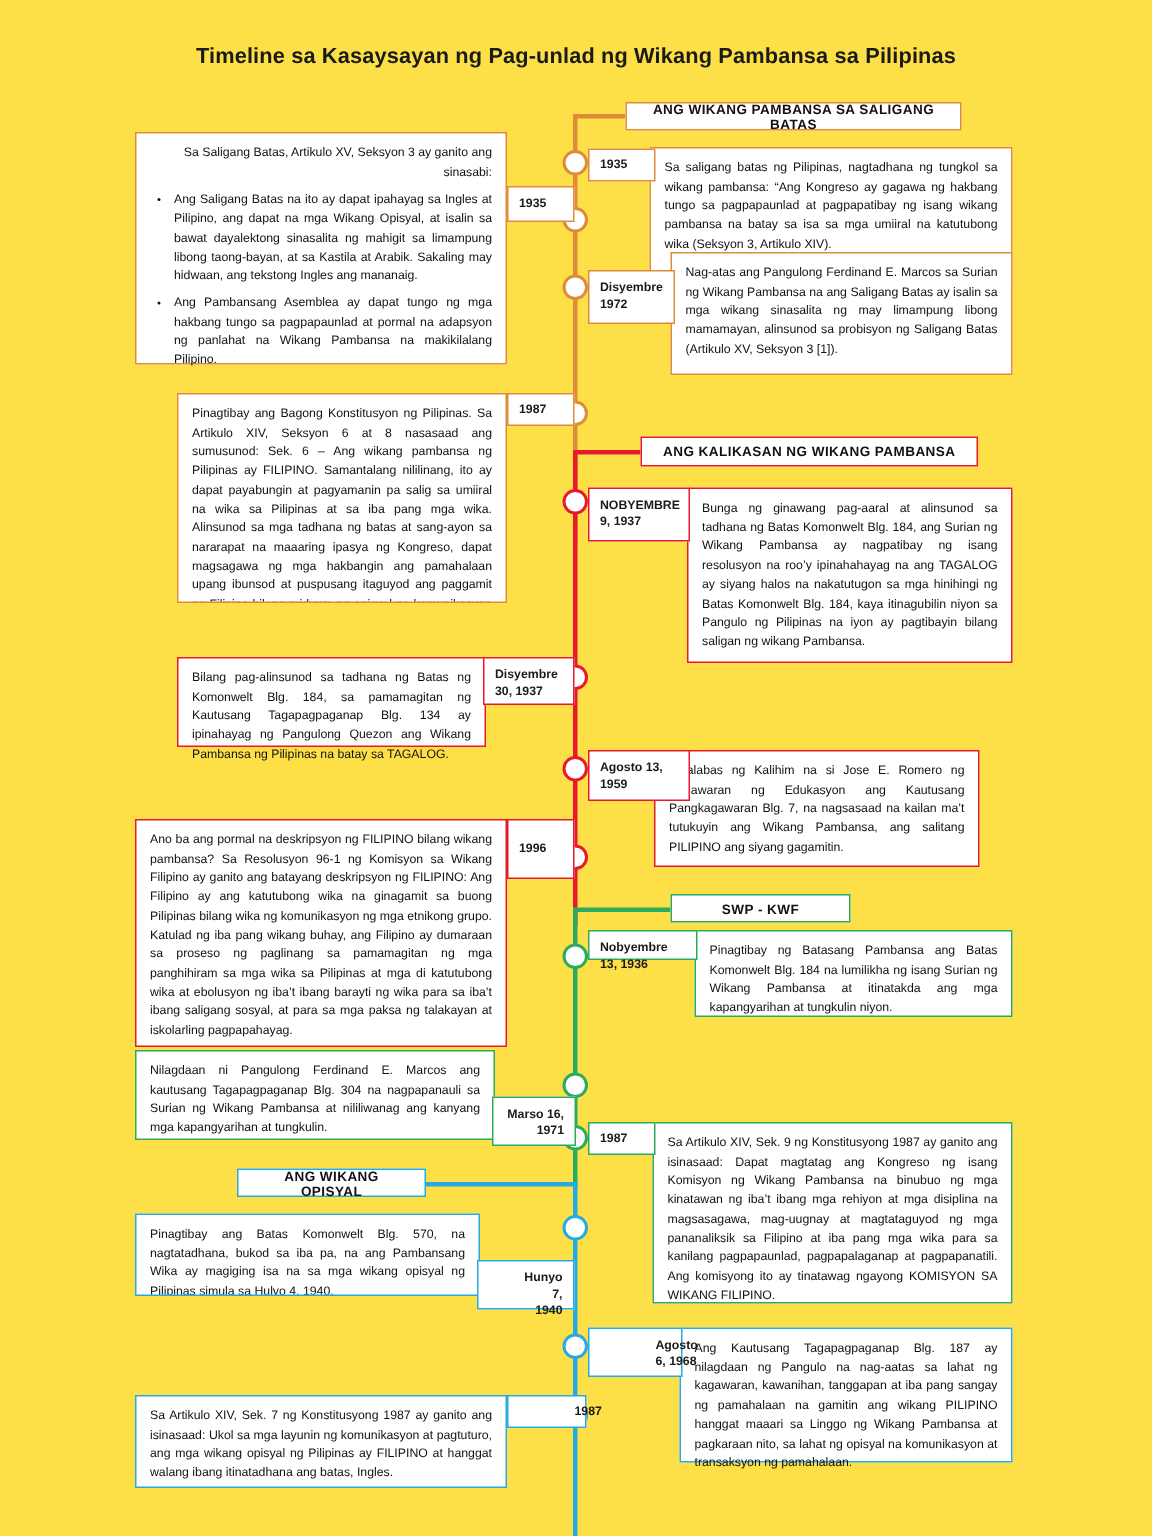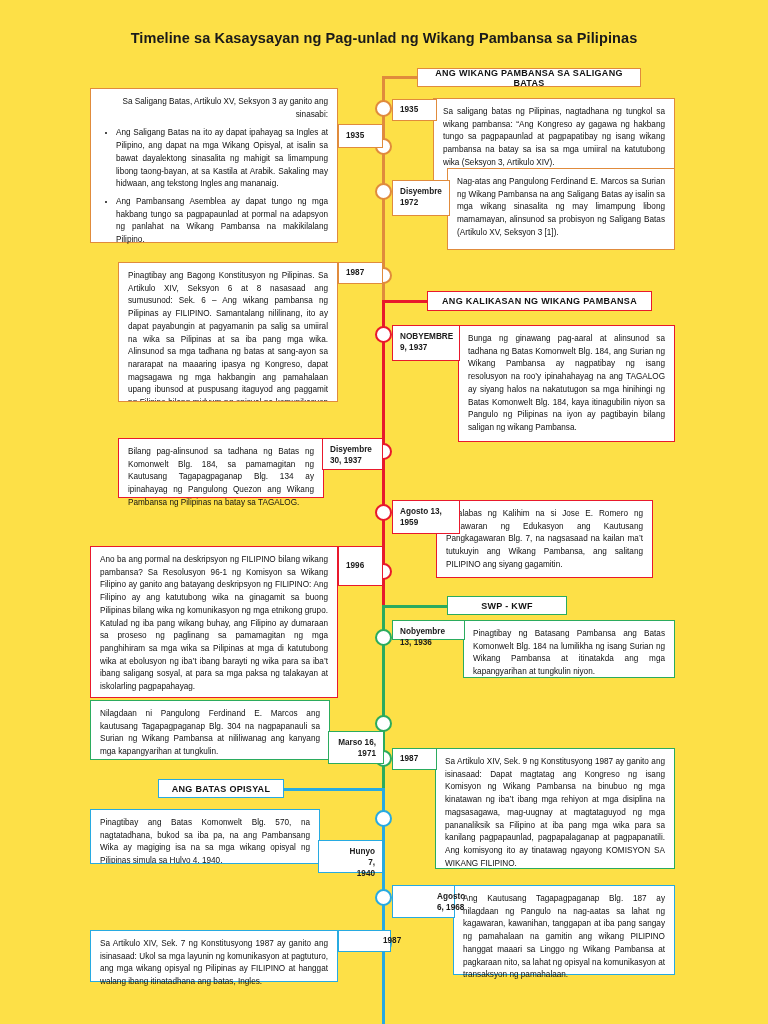--- a/index.html
+++ b/index.html
@@ -203,28 +203,28 @@
   <div class="box green" style="left:90px; top:700px; width:240px; height:60px;">Nilagdaan ni Pangulong Ferdinand E. Marcos ang kautusang Tagapagpaganap Blg. 304 na nagpapanauli sa Surian ng Wikang Pambansa at nililiwanag ang kanyang mga kapangyarihan at tungkulin.</div>
   <div class="year green right-align" style="left:328px; top:700px; width:56px; height:33px;">Marso 16, 1971</div>
 
   <div class="year green ctr" style="left:392px; top:748px; width:45px; height:22px;">1987</div>
   <div class="box green" style="left:435px; top:748px; width:240px; height:121px;">Sa Artikulo XIV, Sek. 9 ng Konstitusyong 1987 ay ganito ang isinasaad: Dapat magtatag ang Kongreso ng isang Komisyon ng Wikang Pambansa na binubuo ng mga kinatawan ng iba’t ibang mga rehiyon at mga disiplina na magsasagawa, mag-uugnay at magtataguyod ng mga pananaliksik sa Filipino at iba pang mga wika para sa kanilang pagpapaunlad, pagpapalaganap at pagpapanatili. Ang komisyong ito ay tinatawag ngayong KOMISYON SA WIKANG FILIPINO.</div>
 
   <div class="elbow-v cyan" style="left:382px; top:788px; height:28px;"></div>
   <div class="elbow cyan" style="left:228px; top:788px; width:157px;"></div>
   <div class="spine cyan" style="top:816px; height:208px;"></div>
 
-  <div class="section-head cyan" style="left:158px; top:779px; width:126px; height:19px;">ANG BATAS OPISYAL</div>
+  <div class="section-head cyan" style="left:158px; top:779px; width:126px; height:19px;">ANG WIKANG OPISYAL</div>
 
   <div class="node cyan" style="top:810px;"></div>
   <div class="node cyan" style="top:889px;"></div>
   <div class="node cyan" style="top:935px;"></div>
 
   <div class="box cyan clipped" style="left:90px; top:809px; width:230px; height:55px;">Pinagtibay ang Batas Komonwelt Blg. 570, na nagtatadhana, bukod sa iba pa, na ang Pambansang Wika ay magiging isa na sa mga wikang opisyal ng Pilipinas simula sa Hulyo 4, 1940.</div>
   <div class="year cyan right-align" style="left:318px; top:809px; width:65px; height:33px;">Hunyo 7, 1940</div>
 
   <div class="year cyan" style="left:392px; top:885px; width:63px; height:33px;">Agosto 6, 1968</div>
   <div class="box cyan" style="left:453px; top:885px; width:222px; height:90px;">Ang Kautusang Tagapagpaganap Blg. 187 ay nilagdaan ng Pangulo na nag-aatas sa lahat ng kagawaran, kawanihan, tanggapan at iba pang sangay ng pamahalaan na gamitin ang wikang PILIPINO hanggat maaari sa Linggo ng Wikang Pambansa at pagkaraan nito, sa lahat ng opisyal na komunikasyon at transaksyon ng pamahalaan.</div>
 
-  <div class="box cyan" style="left:90px; top:930px; width:248px; height:52px;">Sa Artikulo XIV, Sek. 7 ng Konstitusyong 1987 ay ganito ang isinasaad: Ukol sa mga layunin ng komunikasyon at pagtuturo, ang mga wikang opisyal ng Pilipinas ay FILIPINO at hanggat walang ibang itinatadhana ang batas, Ingles.</div>
+  <div class="box cyan" style="left:90px; top:930px; width:248px; height:62px;">Sa Artikulo XIV, Sek. 7 ng Konstitusyong 1987 ay ganito ang isinasaad: Ukol sa mga layunin ng komunikasyon at pagtuturo, ang mga wikang opisyal ng Pilipinas ay FILIPINO at hanggat walang ibang itinatadhana ang batas, Ingles.</div>
   <div class="year cyan ctr" style="left:338px; top:930px; width:45px; height:22px;">1987</div>
 
 </div>
 
 </body></html>

